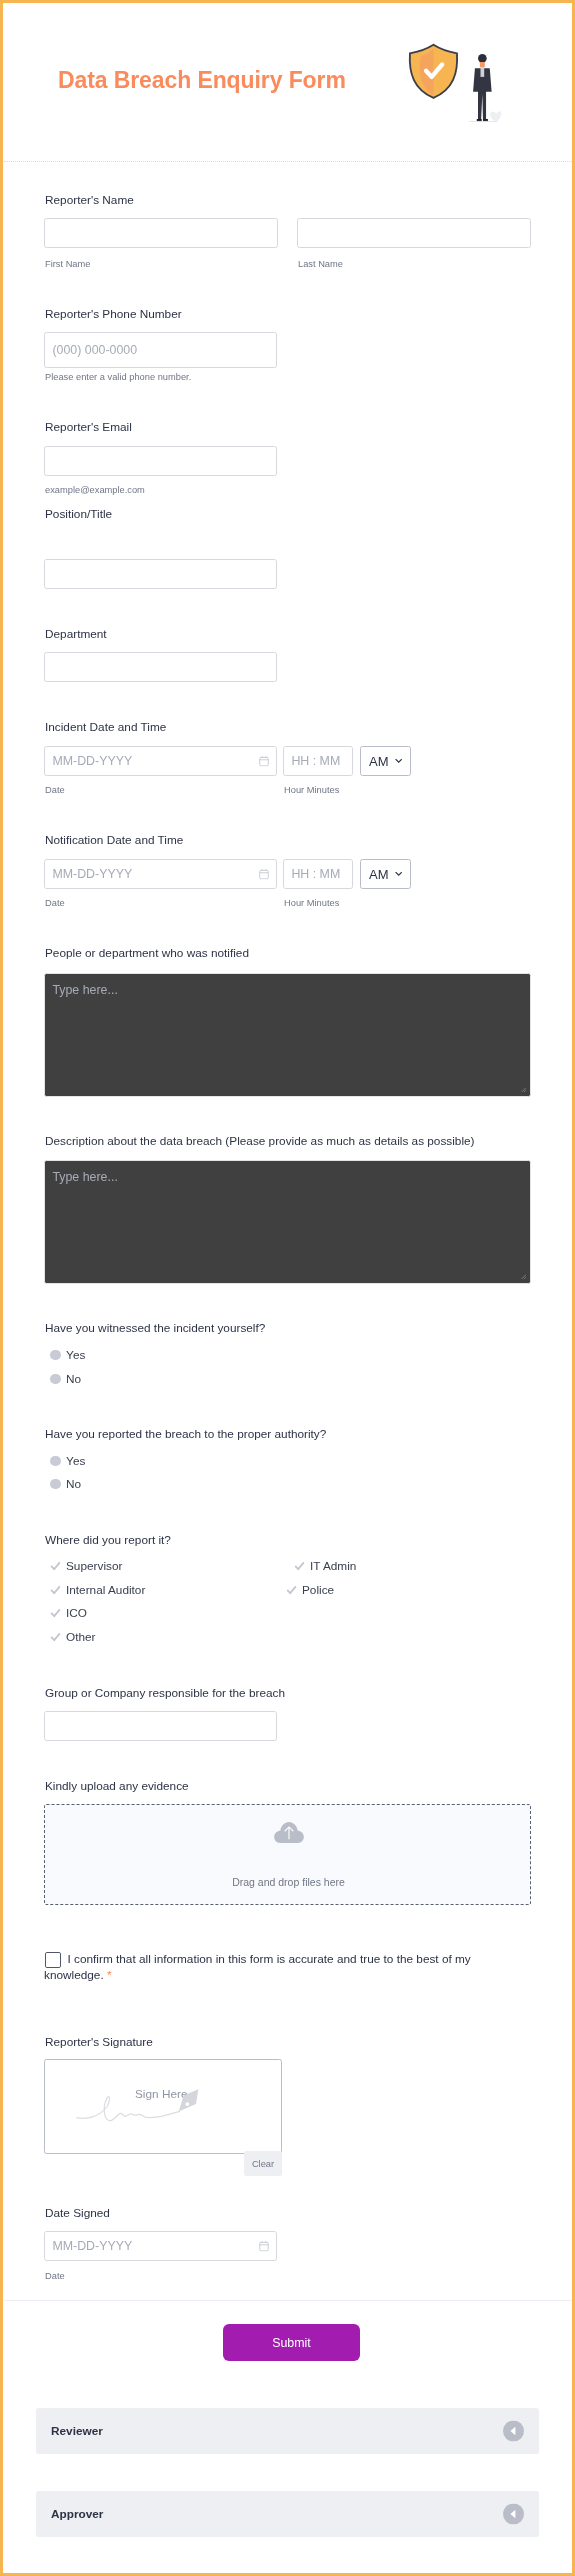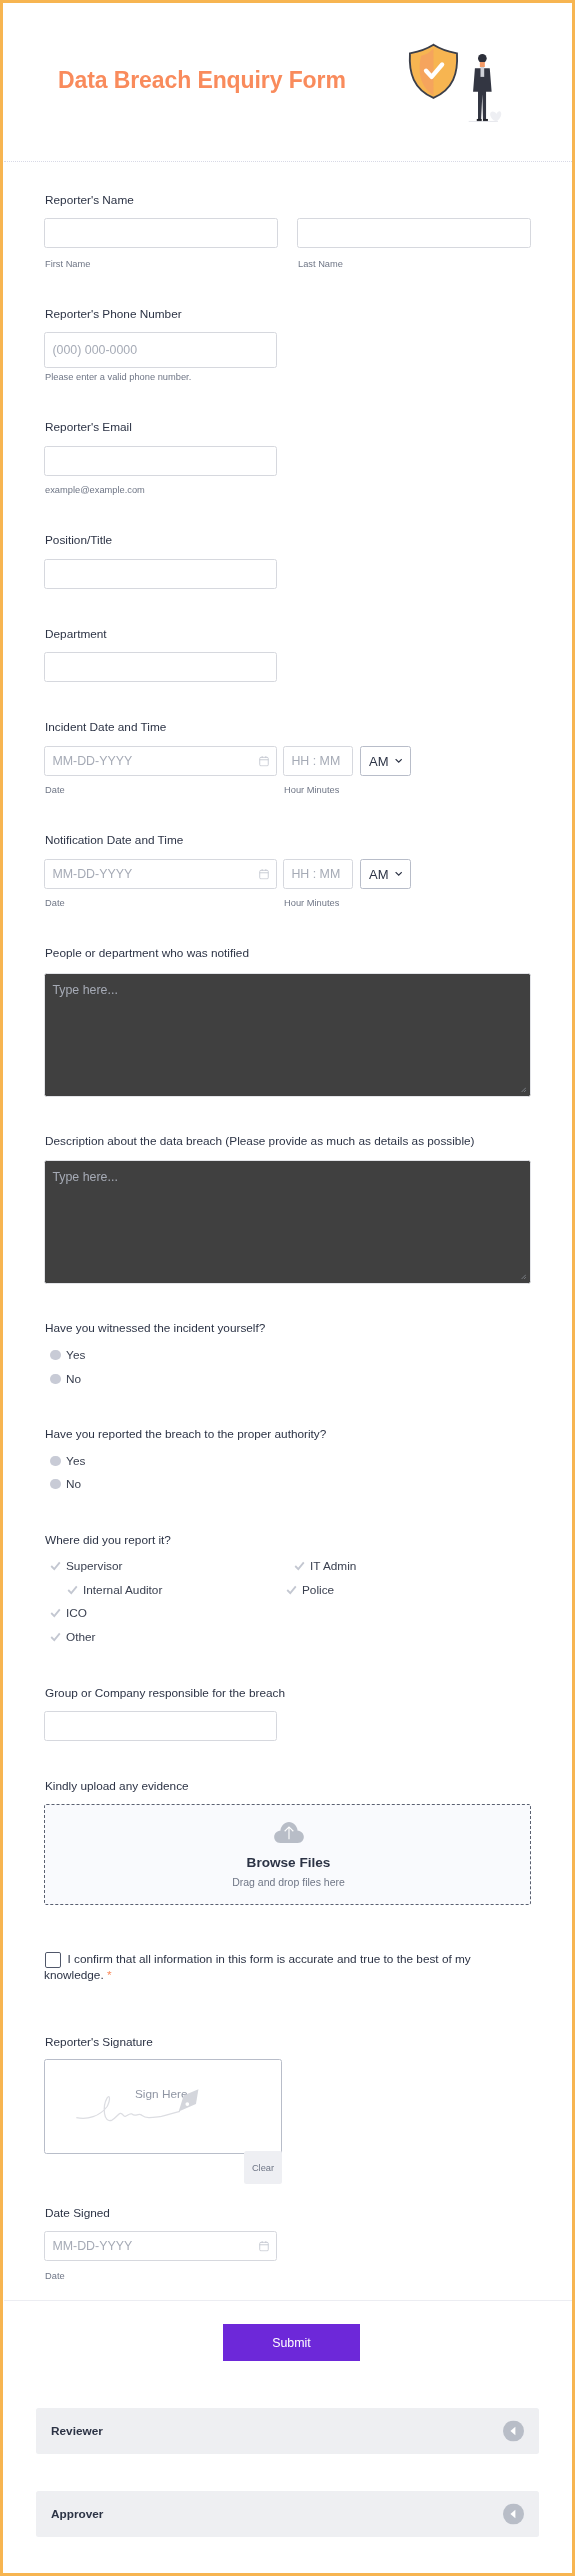--- a/index.html
+++ b/index.html
@@ -26,21 +26,21 @@
   .dropzone { border: 0.9px dashed #5a6070; border-radius: 2.5px; background: #f9fafd; }
   .browse { font-size: 13.6px; font-weight: bold; color: #2c3345; white-space: nowrap; }
   .drag { font-size: 10.5px; color: #6f7686; white-space: nowrap; }
   .cbox { width: 15.5px; height: 16px; border: 0.9px solid #50576a; border-radius: 1.9px; background: #fff; }
   .confirm { font-size: 11.8px; color: #2c3345; line-height: 15.5px; width: 446px; }
   .req { color: #f98b5c; }
   .sigpad { border: 0.6px solid #b8bdc9; border-radius: 2.5px; background: #fff; }
   .sign-here { font-size: 11.8px; color: #8f95a3; white-space: nowrap; }
   .clear-btn { background: #eeeff3; border-radius: 2.5px; font-size: 9.3px; color: #6f7686; display: flex; align-items: center; justify-content: center; }
   .foot-divider { left: 3.7px; top: 2300px; width: 568px; height: 0; border-top: 1.2px solid #ecedf2; }
-  .submit { background: #6d28d9; border-radius: 0; color: #fff; font-size: 12.4px; display: flex; align-items: center; justify-content: center; }
+  .submit { background: #a21caf; border-radius: 6px; color: #fff; font-size: 12.4px; display: flex; align-items: center; justify-content: center; }
   .collapse { background: #eeeff2; border-radius: 2.5px; }
   .collapse .ctitle { position: absolute; left: 15px; top: 50%; transform: translateY(-50%); font-size: 11.8px; font-weight: bold; color: #2c3345; }
   .collapse .cicon { position: absolute; right: 15.5px; top: 50%; transform: translateY(-50%); width: 21px; height: 21px; }
 </style>
 </head>
 <body>
 
 <div class="frame"></div>
 
 <div class="abs title">Data Breach Enquiry Form</div>
@@ -70,21 +70,21 @@
 <div class="abs label" style="left:45px;top:307px;">Reporter's Phone Number</div>
 <div class="abs input" style="left:44px;top:332px;width:233px;height:36px;">
   <span class="ph">(000) 000-0000</span>
 </div>
 <div class="abs sublabel" style="left:45px;top:372px;">Please enter a valid phone number.</div>
 
 <div class="abs label" style="left:45px;top:420px;">Reporter's Email</div>
 <div class="abs input" style="left:44px;top:446px;width:233px;height:30px;"></div>
 <div class="abs sublabel" style="left:45px;top:485px;">example@example.com</div>
 
-<div class="abs label" style="left:45px;top:533px;">Position/Title</div>
+<div class="abs label" style="left:45px;top:507px;">Position/Title</div>
 <div class="abs input" style="left:44px;top:559px;width:233px;height:30px;"></div>
 
 <div class="abs label" style="left:45px;top:627px;">Department</div>
 <div class="abs input" style="left:44px;top:652px;width:233px;height:30px;"></div>
 
 <div class="abs label" style="left:45px;top:720px;">Incident Date and Time</div>
 <div class="abs input" style="left:44px;top:746px;width:233px;height:30px;">
   <span class="ph">MM-DD-YYYY</span>
   <svg class="cal" viewBox="0 0 16 18">
       <rect x="1" y="3" width="14" height="14" rx="2" fill="none" stroke="#c2c6cf" stroke-width="1.4"></rect>
@@ -165,21 +165,21 @@
   <span>No</span>
 </div>
 
 <div class="abs label" style="left:45px;top:1533px;">Where did you report it?</div>
 <div class="abs check-row" style="left:50px;top:1559px;">
   <svg class="check" viewBox="0 0 18 16">
       <path d="M2 8 L7 13 L16 2" stroke="#c3c7d1" stroke-width="3" fill="none"></path>
     </svg>
   <span>Supervisor</span>
 </div>
-<div class="abs check-row" style="left:67px;top:1583px;">
+<div class="abs check-row" style="left:50px;top:1583px;">
   <svg class="check" viewBox="0 0 18 16">
       <path d="M2 8 L7 13 L16 2" stroke="#c3c7d1" stroke-width="3" fill="none"></path>
     </svg>
   <span>Internal Auditor</span>
 </div>
 <div class="abs check-row" style="left:50px;top:1606px;">
   <svg class="check" viewBox="0 0 18 16">
       <path d="M2 8 L7 13 L16 2" stroke="#c3c7d1" stroke-width="3" fill="none"></path>
     </svg>
   <span>ICO</span>
@@ -205,40 +205,39 @@
 
 <div class="abs label" style="left:45px;top:1686px;">Group or Company responsible for the breach</div>
 <div class="abs input" style="left:44px;top:1711px;width:233px;height:30px;"></div>
 
 <div class="abs label" style="left:45px;top:1779px;">Kindly upload any evidence</div>
 <div class="abs dropzone" style="left:44px;top:1804px;width:487px;height:101px;">
   <svg class="abs" style="left:229px;top:16.7px;" width="30" height="21" viewBox="0 0 48 34">
     <path d="M10 34 C3 34 0 29 0 24 C0 18 5 14 10 14 C11 6 17 0 24 0 C31 0 37 6 38 14 C43 14 48 18 48 24 C48 29 45 34 38 34 Z" fill="#b8bdc7"></path>
     <path d="M24 28 L24 9 M17 15 L24 8 L31 15" stroke="#ffffff" stroke-width="1.8" fill="none"></path>
   </svg>
-  <div class="abs browse" style="left:0;width:487px;text-align:center;top:50px;">Browse Files</div>
   <div class="abs drag" style="left:0;width:487px;text-align:center;top:71px;">Drag and drop files here</div>
 </div>
 
 <div class="abs cbox" style="left:45px;top:1952px;"></div>
 <div class="abs confirm" style="left:44px;top:1952px;text-indent:23.5px;">
   <span>I confirm that all information in this form is accurate and true to the best of my knowledge.</span>
   <span class="req">*</span>
 </div>
 
 <div class="abs label" style="left:45px;top:2035px;">Reporter's Signature</div>
 <div class="abs sigpad" style="left:44px;top:2059px;width:238px;height:95px;">
   <div class="abs sign-here" style="left:90px;top:27px;">Sign Here</div>
   <svg class="abs" style="left:30px;top:28px;" width="179" height="37" viewBox="0 0 290 60">
     <path d="M2 48 C20 52 40 46 52 30 C58 18 56 10 52 16 C44 30 46 58 60 52 C70 46 72 36 78 44 C82 50 86 40 92 42 C98 48 102 40 108 44 C116 50 124 48 140 46 C150 44 160 40 170 38" stroke="#dcdde2" stroke-width="2" fill="none"></path>
     <path d="M168 38 L176 12 L200 2 L196 26 Z" fill="#d4d6dc"></path>
     <circle cx="182" cy="26" r="3" fill="#ffffff"></circle>
   </svg>
 </div>
-<div class="abs clear-btn" style="left:244px;top:2151px;width:38px;height:33px;">Clear</div>
+<div class="abs clear-btn" style="left:244px;top:2151px;width:38px;height:25px;">Clear</div>
 
 <div class="abs label" style="left:45px;top:2206px;">Date Signed</div>
 <div class="abs input" style="left:44px;top:2231px;width:233px;height:30px;">
   <span class="ph">MM-DD-YYYY</span>
   <svg class="cal" viewBox="0 0 16 18">
       <rect x="1" y="3" width="14" height="14" rx="2" fill="none" stroke="#c2c6cf" stroke-width="1.4"></rect>
       <line x1="1" y1="7" x2="15" y2="7" stroke="#c2c6cf" stroke-width="1.4"></line>
       <line x1="5" y1="1" x2="5" y2="4" stroke="#c2c6cf" stroke-width="1.4"></line>
       <line x1="11" y1="1" x2="11" y2="4" stroke="#c2c6cf" stroke-width="1.4"></line>
     </svg>

